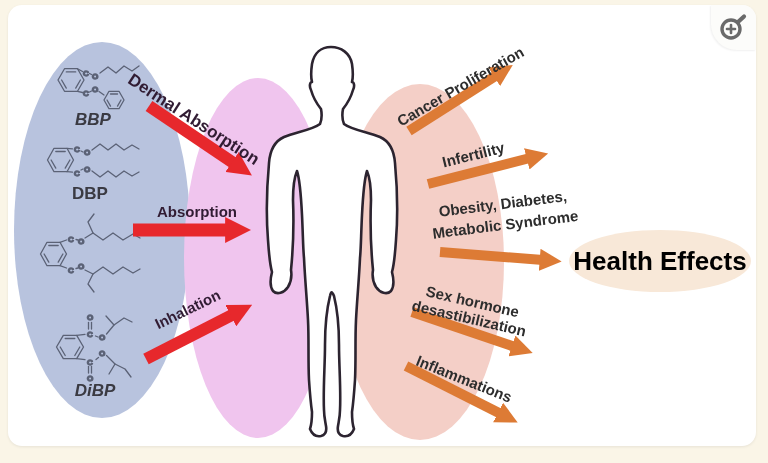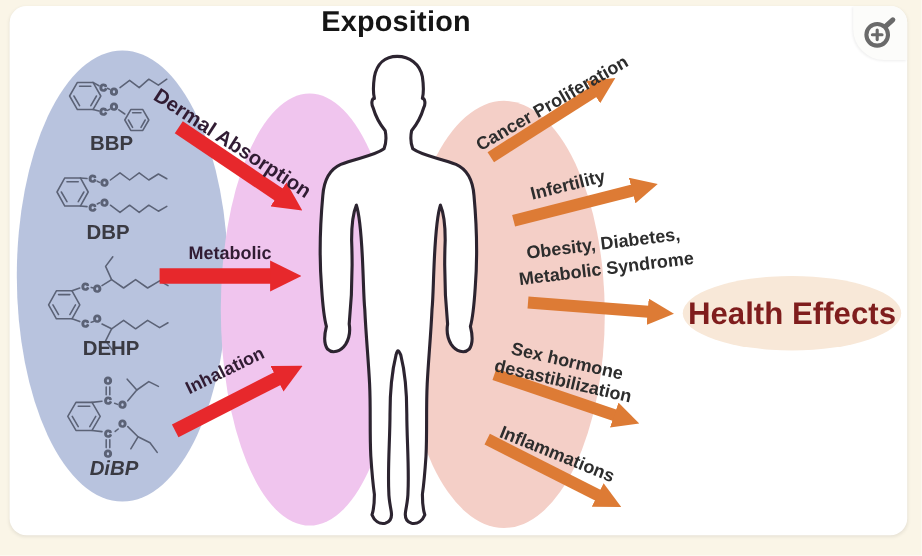--- a/index.html
+++ b/index.html
@@ -26,21 +26,21 @@
     position:absolute;font-weight:700;color:#311c33;white-space:nowrap;
     transform-origin:0 0;
   }
   .effect{
     position:absolute;font-weight:700;color:#2d2d2d;font-size:15px;white-space:nowrap;
     transform-origin:0 0;line-height:21px;
   }
   .effect.center{text-align:center;}
   .outcome-label{
     position:absolute;left:570px;top:246px;width:180px;text-align:center;
-    font-size:26px;font-weight:700;color:#7f1d1d;white-space:nowrap;
+    font-size:26px;font-weight:700;color:#000000;white-space:nowrap;
   }
   .zoom-badge{
     position:absolute;top:5px;right:12px;width:45px;height:45px;
     background:#fcfcfa;border-radius:0 14px 0 26px;
     box-shadow:-1px 1px 2px rgba(0,0,0,.06);
     display:flex;align-items:center;justify-content:center;cursor:pointer;
   }
   .atom{font:700 8px "Liberation Sans",sans-serif;fill:#4b5268;}
   .struct{stroke:#5b6276;stroke-width:1.3;fill:none;stroke-linecap:round;stroke-linejoin:round;}
 </style>
@@ -180,29 +180,27 @@
 
     <line x1="409" y1="131" x2="497" y2="75" stroke="#dd7b35" stroke-width="10" marker-end="url(#mo)"></line>
     <line x1="428" y1="184" x2="530" y2="158" stroke="#dd7b35" stroke-width="10" marker-end="url(#mo)"></line>
     <line x1="440" y1="252" x2="543" y2="260" stroke="#dd7b35" stroke-width="10" marker-end="url(#mo)"></line>
     <line x1="412" y1="312" x2="515" y2="347" stroke="#dd7b35" stroke-width="10" marker-end="url(#mo)"></line>
     <line x1="406" y1="366" x2="501" y2="414" stroke="#dd7b35" stroke-width="10" marker-end="url(#mo)"></line>
 
     <ellipse cx="660" cy="261" rx="91" ry="31" fill="#f8e8d8"></ellipse>
   </svg>
 
-  <div class="page-title">Exposition</div>
-
-  <div class="mol-label" style="left:58px;top:110px;width:70px;">BBP</div>
+
+  <div class="mol-label" style="left:58px;top:110px;width:70px;font-style:italic;">BBP</div>
   <div class="mol-label" style="left:55px;top:184px;width:70px;">DBP</div>
-  <div class="mol-label" style="left:55px;top:281px;width:75px;">DEHP</div>
   <div class="mol-label" style="left:60px;top:381px;width:70px;font-style:italic;">DiBP</div>
 
   <div class="route" style="left:135px;top:70px;font-size:17px;transform:rotate(33deg);">Dermal Absorption</div>
-  <div class="route" style="left:157px;top:203px;font-size:15px;">Metabolic</div>
+  <div class="route" style="left:157px;top:203px;font-size:15px;">Absorption</div>
   <div class="route" style="left:152px;top:317px;font-size:15px;transform:rotate(-26deg);">Inhalation</div>
 
   <div class="effect" style="left:393px;top:113px;transform:rotate(-30deg);">Cancer Proliferation</div>
   <div class="effect" style="left:440px;top:152px;transform:rotate(-14deg);">Infertility</div>
   <div class="effect center" style="left:428px;top:202px;width:148px;transform:rotate(-7deg);">
     <div>Obesity, Diabetes,</div>
     <div>Metabolic Syndrome</div>
   </div>
   <div class="effect center" style="left:418px;top:280px;width:116px;line-height:17px;transform:rotate(13deg);">
     <div>Sex hormone</div>

